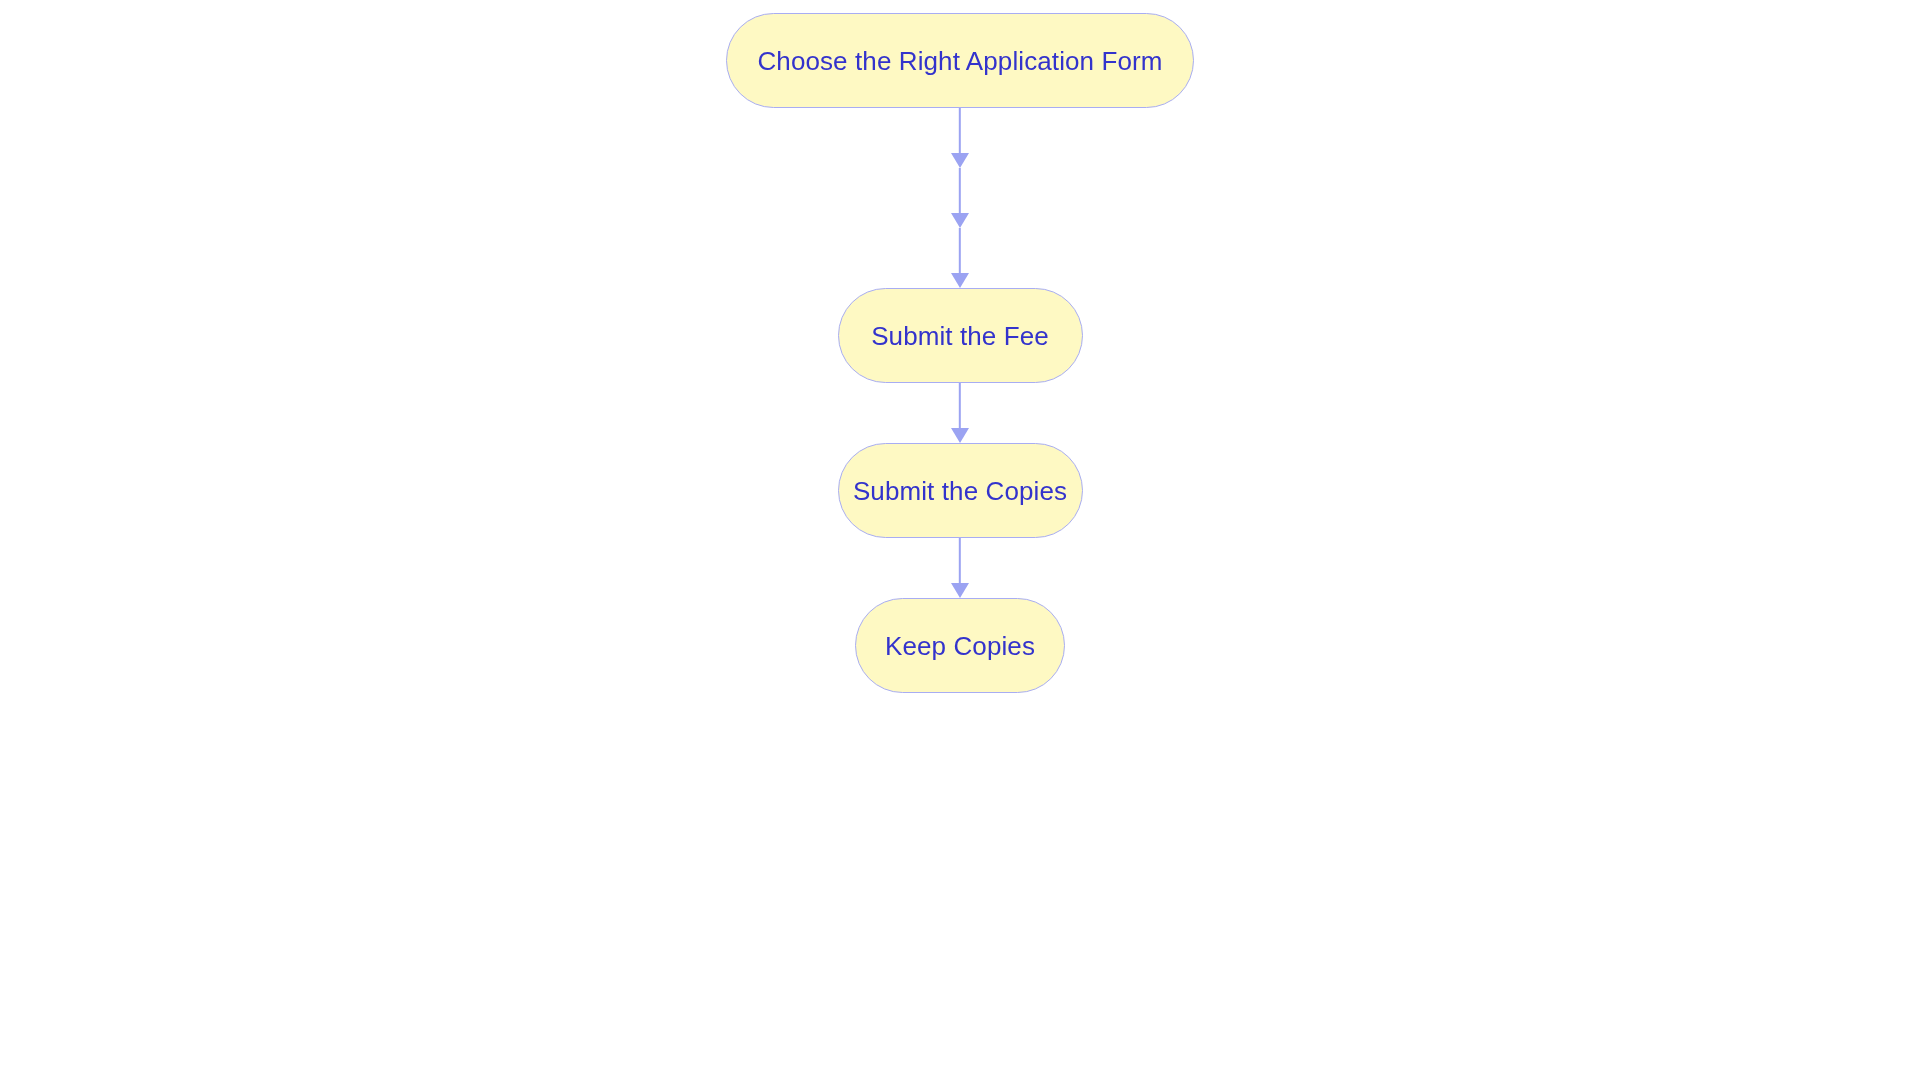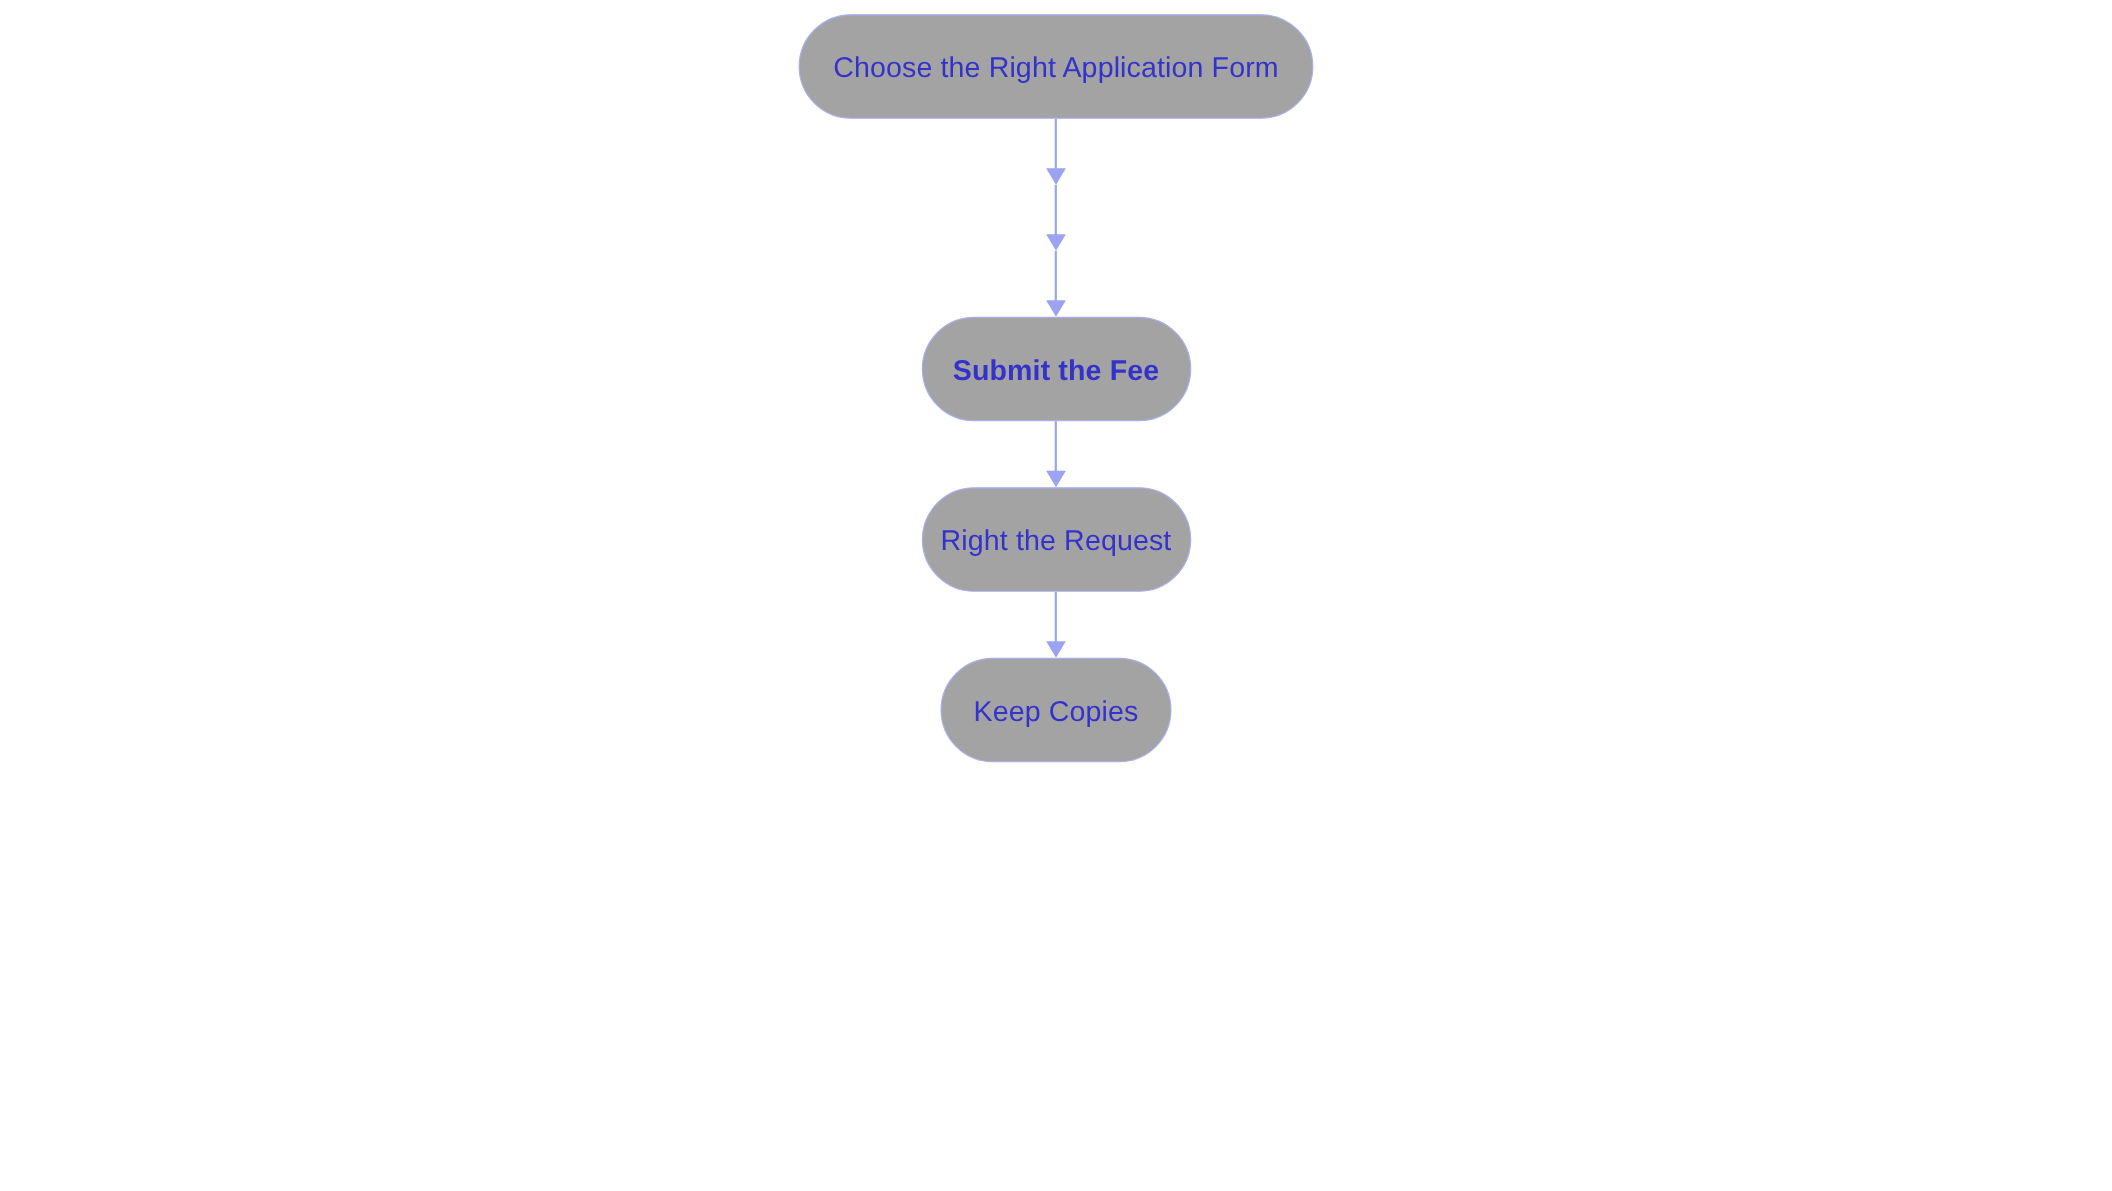--- a/index.html
+++ b/index.html
@@ -31,21 +31,21 @@
     flex-direction: column;
     align-items: center;
   }
 
   
   .flow-node {
     box-sizing: border-box;
     display: flex;
     align-items: center;
     justify-content: center;
-    background: #a3a3a3;
+    background: #fef9c3;
     border: 1.6px solid #a8adf3;
     border-radius: 999px;
     color: #3333cc;
     font-family: "Liberation Sans", sans-serif;
     font-size: 26px;
     font-weight: 400;
     letter-spacing: 0.1px;
     line-height: 1;
     white-space: nowrap;
     text-align: center;
@@ -54,21 +54,21 @@
 
   .flow-node .node-label {
     display: block;
     padding: 0 26px;
   }
 
   
   .node-w1 { width: 468px; height: 95px; }
   .node-w2 { width: 345px; height: 95px; }
   .node-w3 { width: 356px; height: 95px; }
-  .node-w4 { width: 245px; height: 95px; font-weight: bold; }
+  .node-w4 { width: 245px; height: 95px; }
   .node-w5 { width: 245px; height: 95px; }
   .node-w6 { width: 210px; height: 95px; }
 
   
   .flow-connector {
     position: relative;
     width: 20px;
     height: 60px;
     flex: none;
   }
@@ -123,21 +123,21 @@
     <div class="flow-node node-w4">
       <span class="node-label">Submit the Fee</span>
     </div>
 
     <div class="flow-connector">
       <div class="connector-line"></div>
       <div class="connector-arrowhead"></div>
     </div>
 
     <div class="flow-node node-w5">
-      <span class="node-label">Right the Request</span>
+      <span class="node-label">Submit the Copies</span>
     </div>
 
     <div class="flow-connector">
       <div class="connector-line"></div>
       <div class="connector-arrowhead"></div>
     </div>
 
     <div class="flow-node node-w6">
       <span class="node-label">Keep Copies</span>
     </div>

